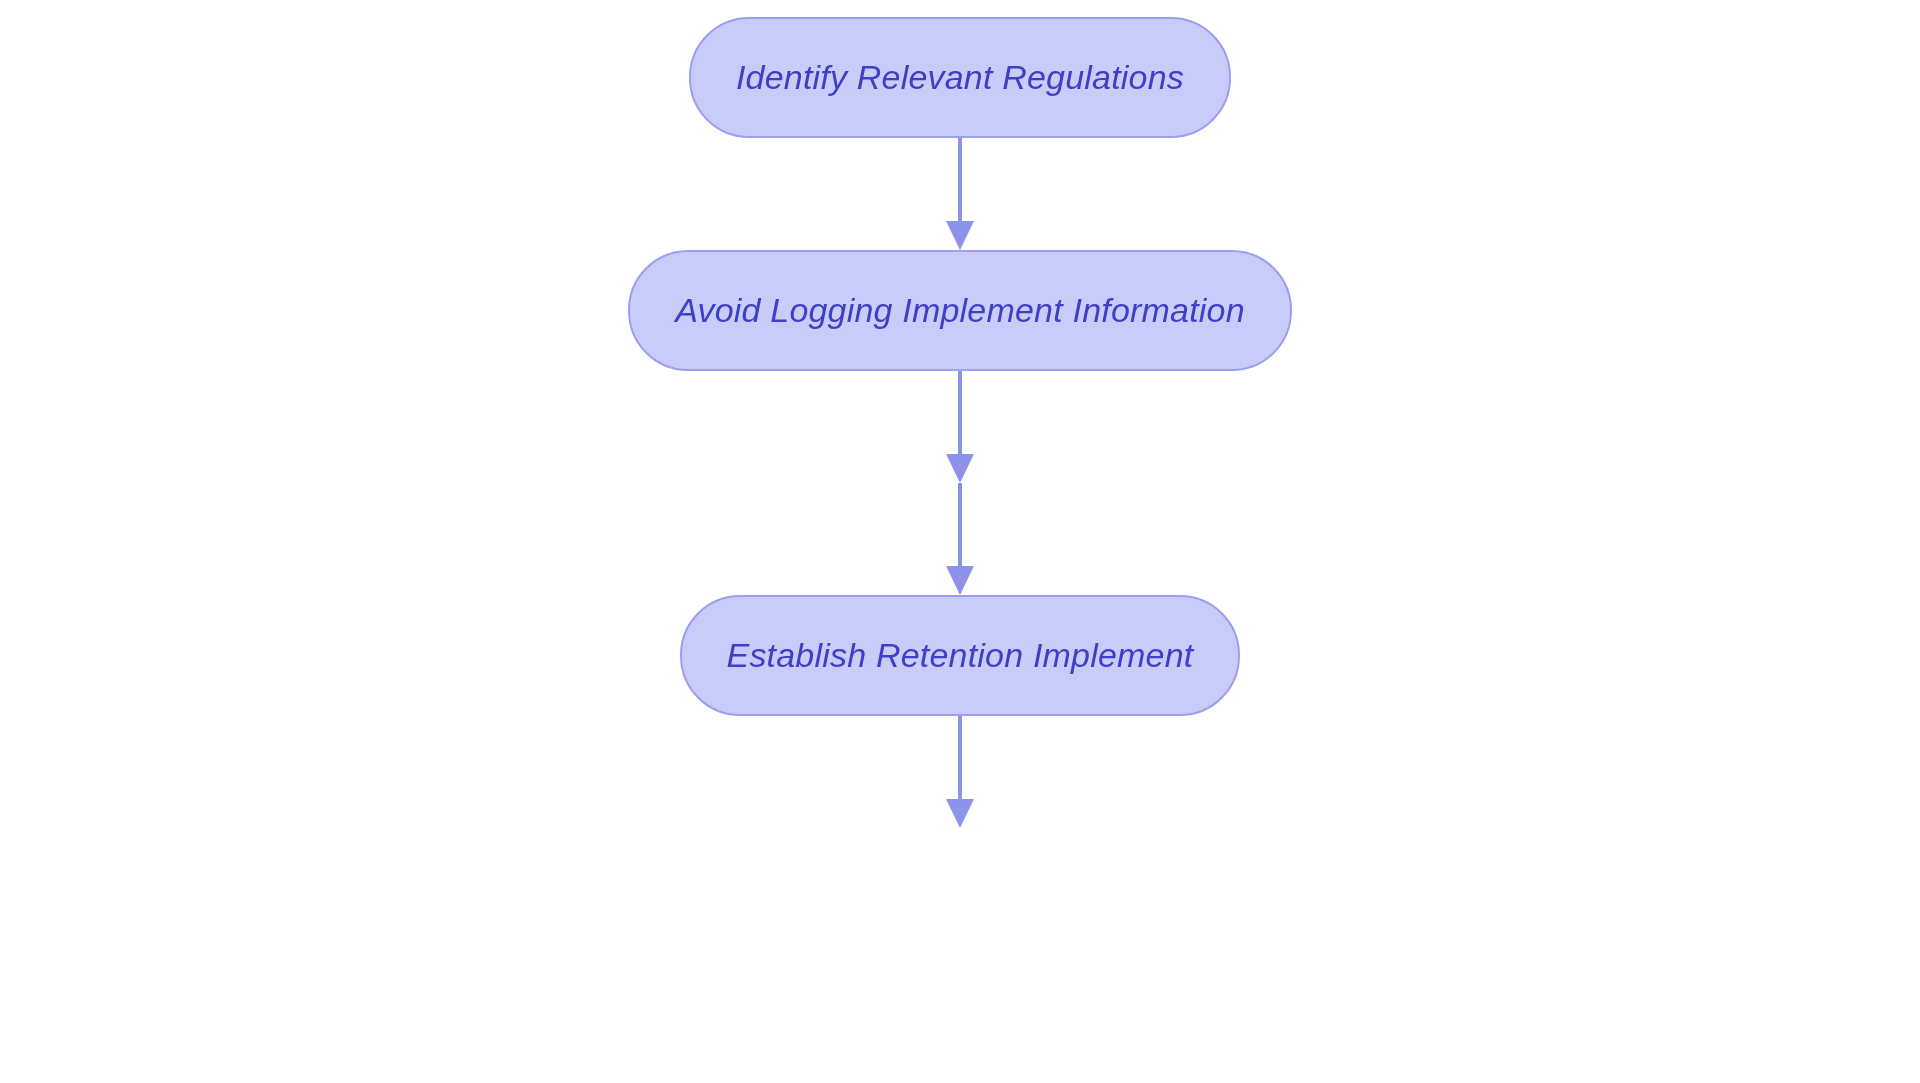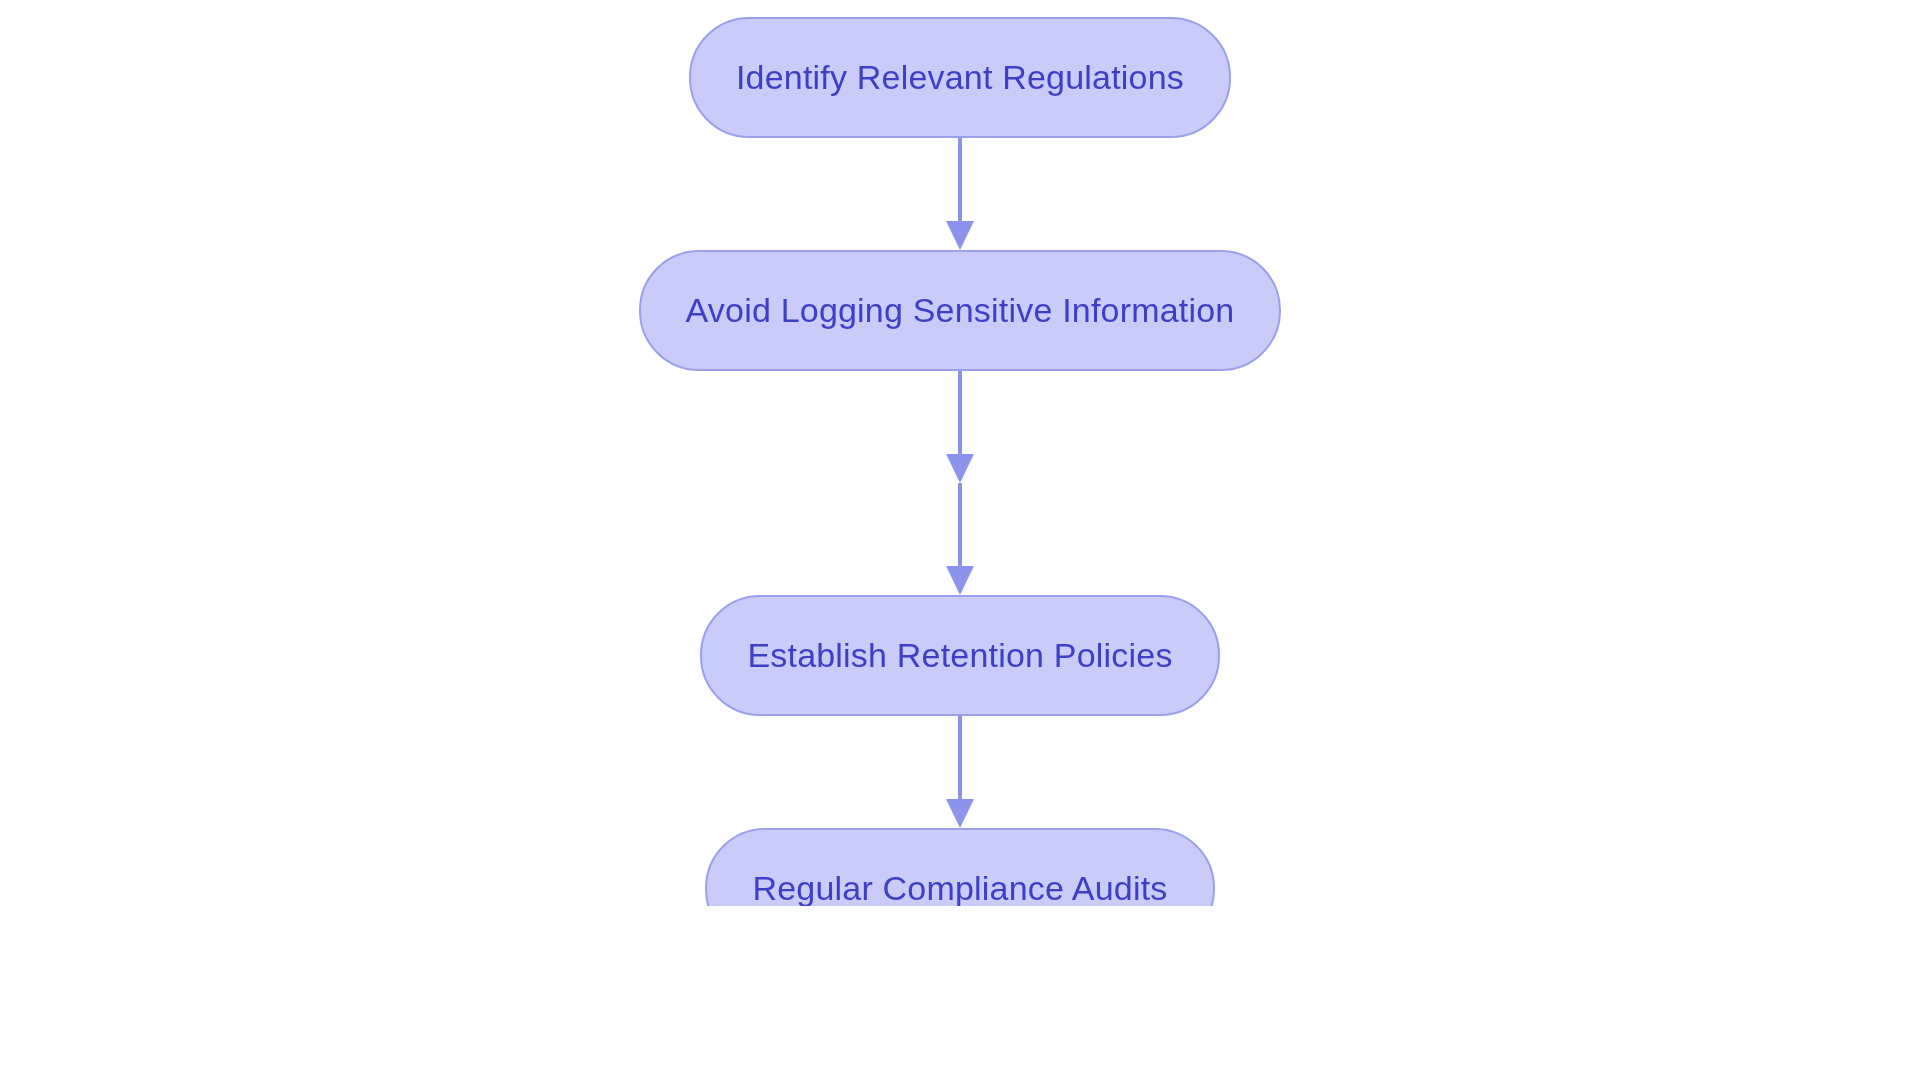--- a/index.html
+++ b/index.html
@@ -15,20 +15,21 @@
     padding: 0;
     background: var(--background);
     font-family: "Liberation Sans", "DejaVu Sans", sans-serif;
   }
   .canvas {
     position: relative;
     width: 1920px;
     height: 906px;
     background: var(--background);
     overflow: hidden;
+    font-style: italic;
   }
   .flowchart {
     position: absolute;
     left: 50%;
     top: 17px;
     transform: translateX(0);
     margin-left: -295px; 
     width: 590px;
     display: flex;
     flex-direction: column;
@@ -79,41 +80,38 @@
     <div class="flow-node">
       <span class="node-label">Identify Relevant Regulations</span>
     </div>
 
     <div class="connector">
       <div class="arrow-stem"></div>
       <div class="arrow-head"></div>
     </div>
 
     <div class="flow-node">
-      <span class="node-label">Avoid Logging Sensitive Information</span>
+      <span class="node-label">Avoid Logging Implement Information</span>
     </div>
 
     <div class="connector">
       <div class="arrow-stem"></div>
       <div class="arrow-head"></div>
     </div>
 
 
     <div class="connector">
       <div class="arrow-stem"></div>
       <div class="arrow-head"></div>
     </div>
 
     <div class="flow-node">
-      <span class="node-label">Establish Retention Policies</span>
+      <span class="node-label">Establish Retention Implement</span>
     </div>
 
     <div class="connector">
       <div class="arrow-stem"></div>
       <div class="arrow-head"></div>
     </div>
 
-    <div class="flow-node">
-      <span class="node-label">Regular Compliance Audits</span>
-    </div>
 
   </div>
 </div>
 
 </body></html>

